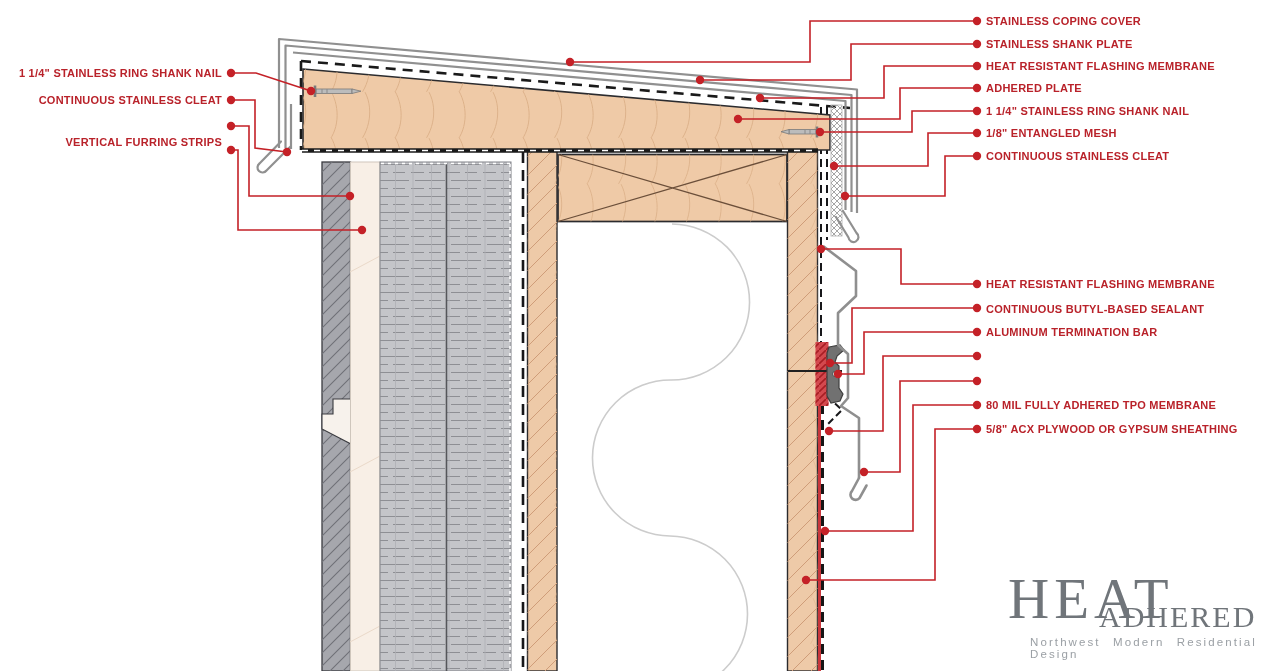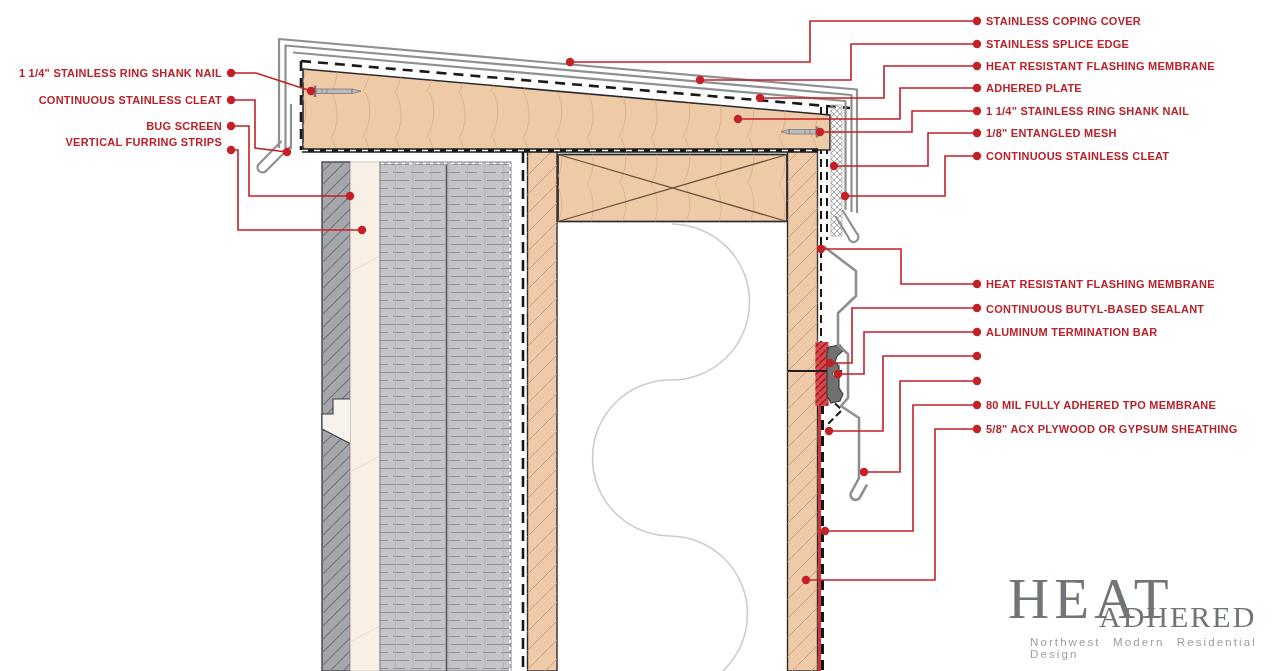--- a/index.html
+++ b/index.html
@@ -214,25 +214,24 @@
         <circle cx="864" cy="472" r="4.2"></circle>
     <circle cx="977" cy="405" r="4.2"></circle>
         <circle cx="825" cy="531" r="4.2"></circle>
     <circle cx="977" cy="429" r="4.2"></circle>
         <circle cx="806" cy="580" r="4.2"></circle>
   </g>
 </svg>
 
 <div class="callout left" style="top:65px">1 1/4" STAINLESS RING SHANK NAIL</div>
 <div class="callout left" style="top:92px">CONTINUOUS STAINLESS CLEAT</div>
-<div class="callout left" style="top:118px">BUG SCREEN</div>
 <div class="callout left" style="top:134px">VERTICAL FURRING STRIPS</div>
 
 <div class="callout right" style="top:13px">STAINLESS COPING COVER</div>
-<div class="callout right" style="top:36px">STAINLESS SPLICE EDGE</div>
+<div class="callout right" style="top:36px">STAINLESS SHANK PLATE</div>
 <div class="callout right" style="top:58px">HEAT RESISTANT FLASHING MEMBRANE</div>
 <div class="callout right" style="top:80px">ADHERED PLATE</div>
 <div class="callout right" style="top:103px">1 1/4" STAINLESS RING SHANK NAIL</div>
 <div class="callout right" style="top:125px">1/8" ENTANGLED MESH</div>
 <div class="callout right" style="top:148px">CONTINUOUS STAINLESS CLEAT</div>
 
 <div class="callout right" style="top:276px">HEAT RESISTANT FLASHING MEMBRANE</div>
 <div class="callout right" style="top:301px">CONTINUOUS BUTYL-BASED SEALANT</div>
 <div class="callout right" style="top:324px">ALUMINUM TERMINATION BAR</div>
 <div class="callout right" style="top:397px">80 MIL FULLY ADHERED TPO MEMBRANE</div>

